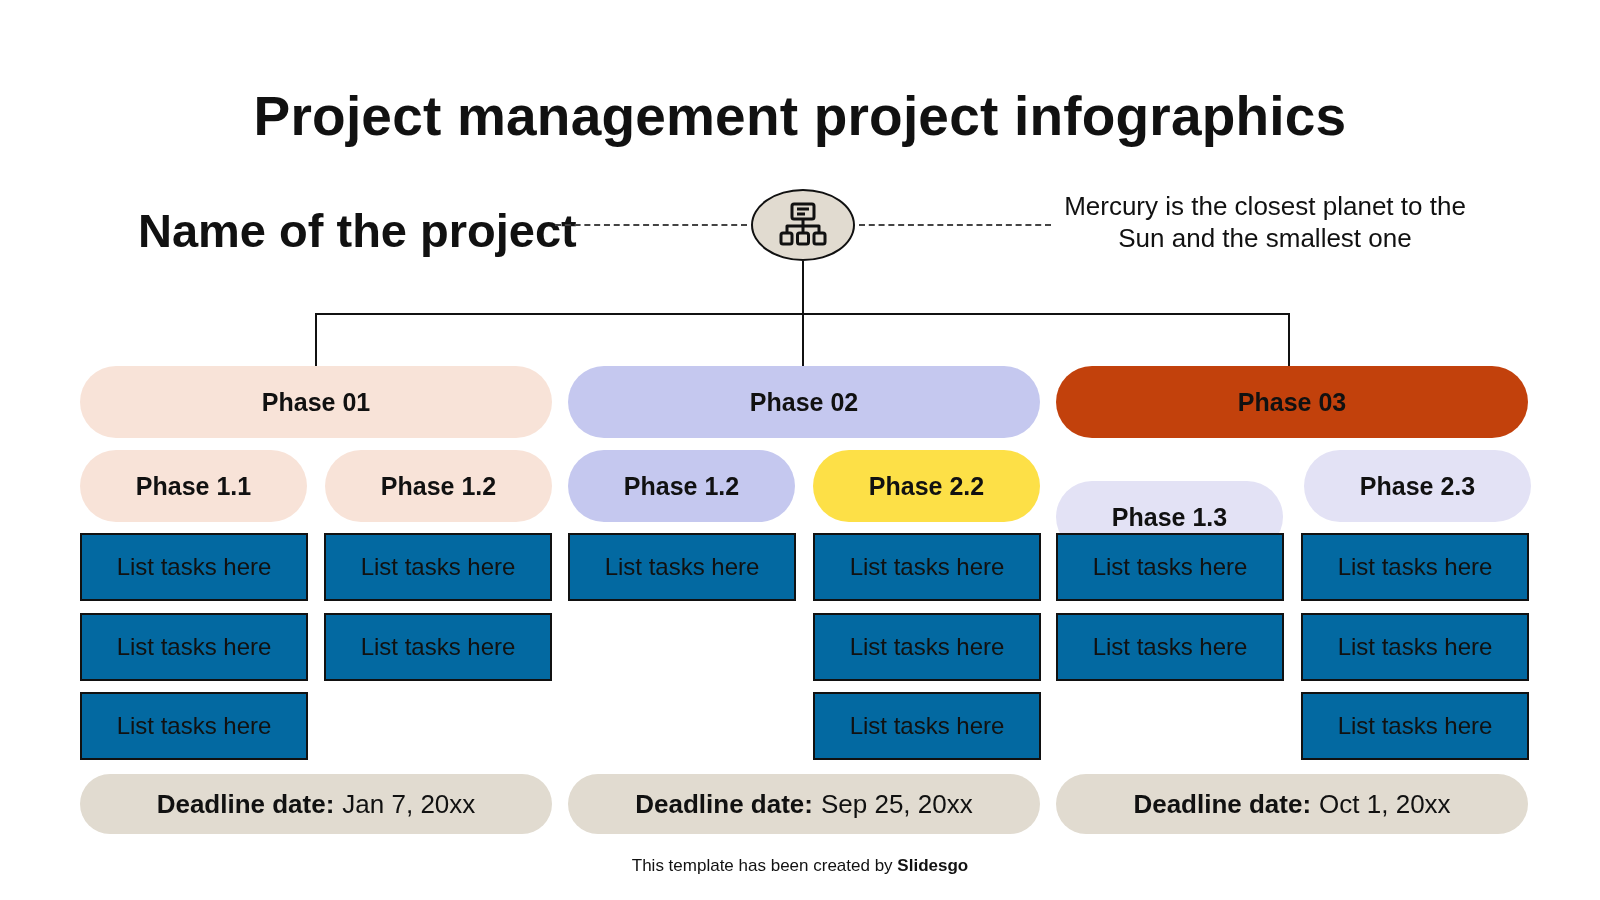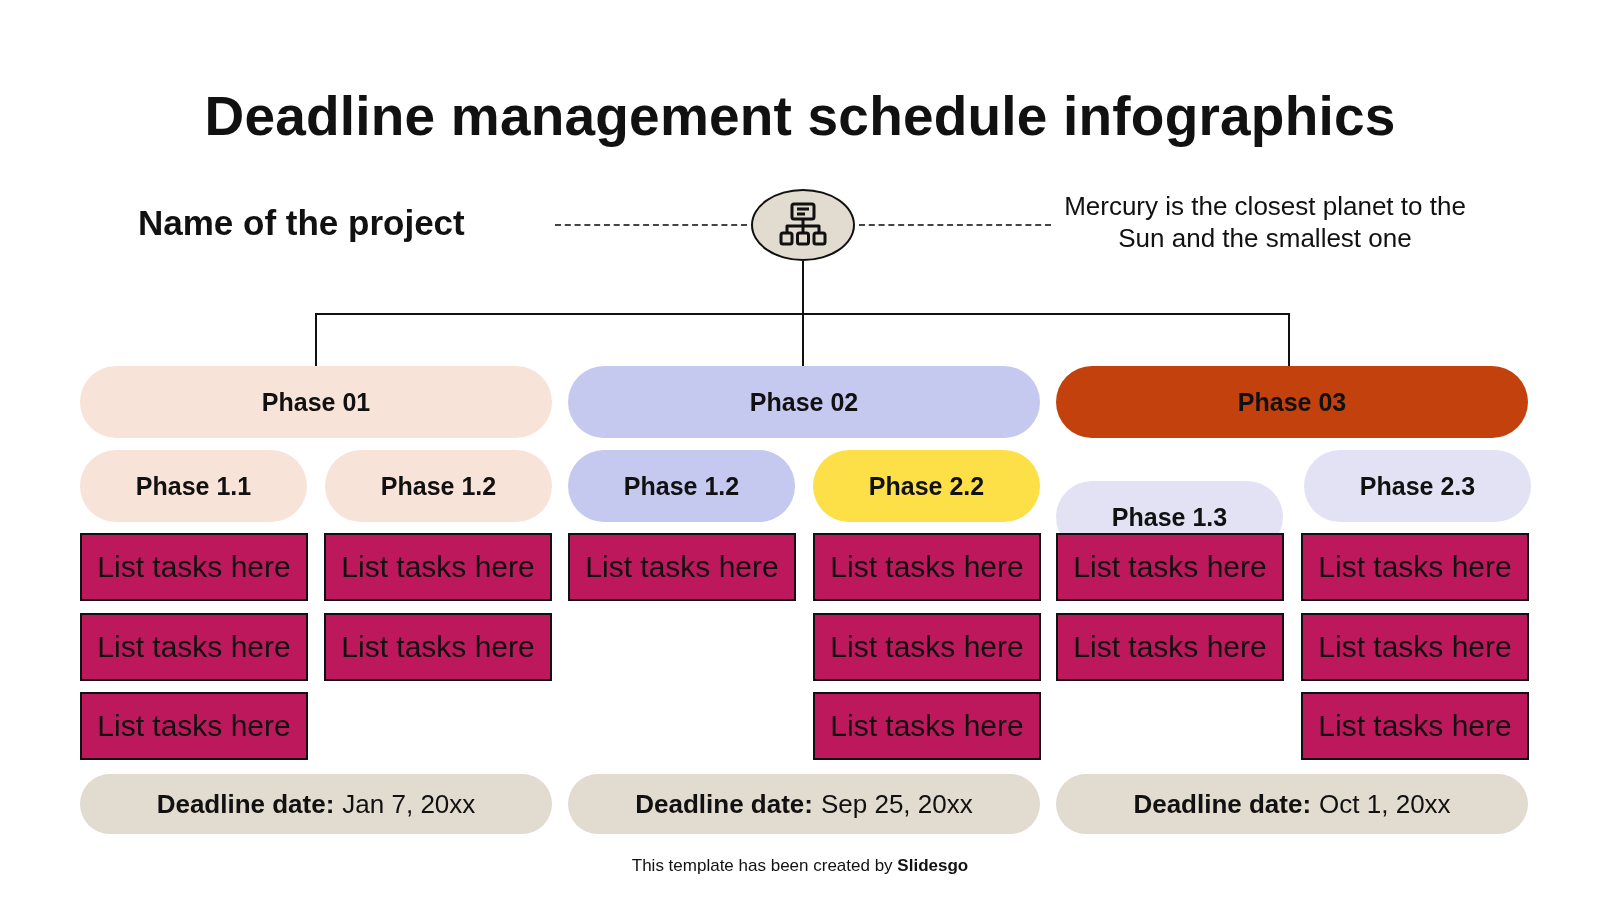--- a/index.html
+++ b/index.html
@@ -6,57 +6,57 @@
   body {
     width: 1600px; height: 900px; background: #ffffff; position: relative; overflow: hidden;
     font-family: "Liberation Sans", "DejaVu Sans", sans-serif; color: #111111;
   }
   .abs { position: absolute; }
   .title {
     left: 0; width: 1600px; top: 84px; text-align: center;
     font-size: 55px; font-weight: 700; letter-spacing: 0.2px;
   }
   .project-name {
-    left: 138px; top: 203px; font-size: 35px; font-weight: 700;
+    left: 138px; top: 203px; font-size: 47px; font-weight: 700;
   }
   .description {
     left: 1055px; top: 190px; width: 420px; text-align: center;
     font-size: 26px; line-height: 32px;
   }
   .dash { top: 224px; height: 0; border-top: 2px dashed #444; }
   .icon-pill {
     left: 751px; top: 189px; width: 104px; height: 72px; border-radius: 52px / 36px;
     background: #e1dbd0; border: 2px solid #111; box-sizing: border-box;
     display: flex; align-items: center; justify-content: center;
   }
   .line { background: #111; }
   .pill {
     border-radius: 36px; display: flex; align-items: center; justify-content: center;
     font-weight: 700; font-size: 25px;
   }
   .main-pill { top: 366px; height: 72px; width: 472px; }
   .sub-pill { top: 450px; height: 72px; width: 227px; }
   .task {
-    width: 228px; height: 68px; box-sizing: border-box; border: 2px solid #111; background: #be185d;
-    display: flex; align-items: center; justify-content: center; font-size: 30px;
+    width: 228px; height: 68px; box-sizing: border-box; border: 2px solid #111; background: #0369a1;
+    display: flex; align-items: center; justify-content: center; font-size: 24px;
   }
   .deadline {
     top: 774px; height: 60px; width: 472px; border-radius: 30px; background: #e1dbd0;
     display: flex; align-items: center; justify-content: center; font-size: 26px;
   }
   .deadline b { font-weight: 700; margin-right: 8px; text-align: right; }
   .footer {
     left: 0; width: 1600px; top: 856px; text-align: center; font-size: 17px;
   }
   .footer b { font-weight: 700; }
 </style>
 </head>
 <body>
 
-<div class="abs title">Deadline management schedule infographics</div>
+<div class="abs title">Project management project infographics</div>
 
 <div class="abs project-name">Name of the project</div>
 <div class="abs dash" style="left:555px;width:192px;"></div>
 <div class="abs icon-pill">
   <svg width="50" height="46" viewBox="0 0 50 46" fill="none" stroke="#111" stroke-width="3" stroke-linejoin="round">
     <rect x="14" y="2" width="22" height="15" rx="2"></rect>
     <line x1="19" y1="7" x2="31" y2="7"></line>
     <line x1="19" y1="12" x2="27" y2="12"></line>
     <line x1="25" y1="17" x2="25" y2="24"></line>
     <polyline points="9,31 9,24 41,24 41,31"></polyline>

